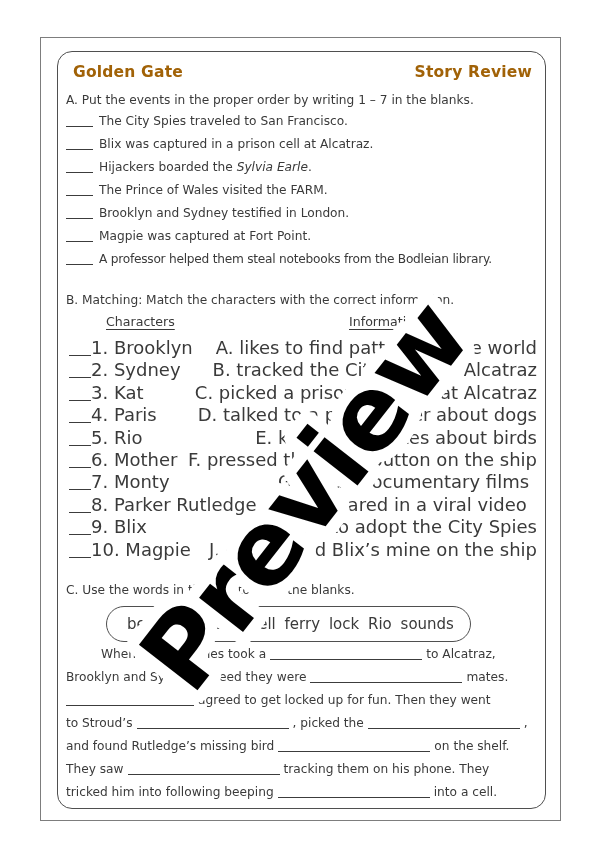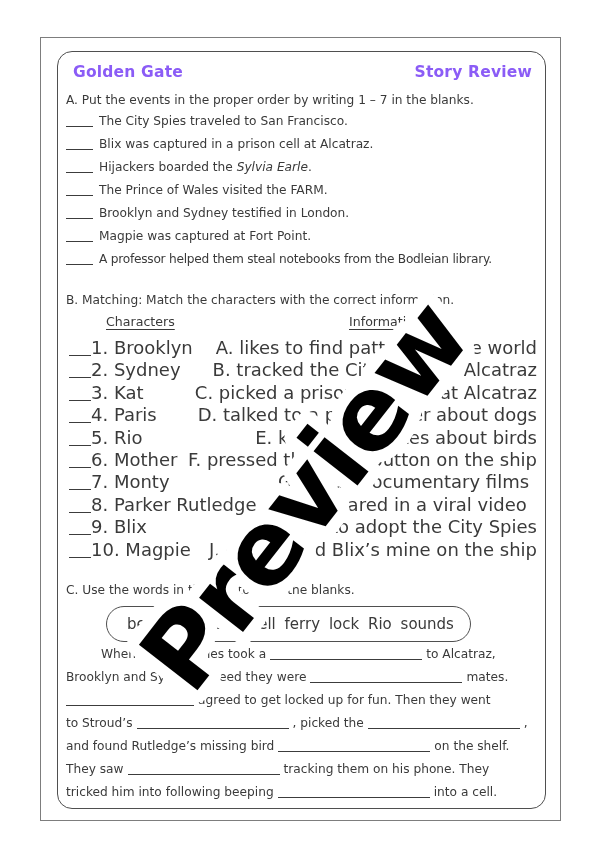--- a/index.html
+++ b/index.html
@@ -1,20 +1,20 @@
 <!DOCTYPE html>
 <html><head>
 <meta charset="utf-8">
 <style>
   html,body{margin:0;padding:0;background:#ffffff;}
   body{width:600px;height:855px;position:relative;font-family:"DejaVu Sans",sans-serif;color:#3a3a3a;}
   .sheet{position:absolute;left:40px;top:37px;width:519px;height:782px;border:1px solid #7d7d7d;background:#ffffff;}
   .inner{position:absolute;left:16px;top:13px;width:489px;height:758px;border:1.5px solid #4f4f4f;border-radius:15px;box-sizing:border-box;padding:8px 8px 0 8px;background:#ffffff;}
   .hdr{display:flex;justify-content:space-between;align-items:baseline;margin:2px 5px 0 7px;height:20px;line-height:20px;}
-  .hdr .t{font-size:15.5px;font-weight:bold;color:#8b5cf6;letter-spacing:.2px;}
+  .hdr .t{font-size:15.5px;font-weight:bold;color:#a16207;letter-spacing:.2px;}
   .instr{font-size:12.2px;line-height:20px;margin-top:8px;white-space:nowrap;}
   .instr.b{margin-top:19px;}
   .instr.c{margin-top:19px;}
   
   .bl{display:inline-block;border-bottom:1px solid #3c3c3c;height:12px;position:relative;top:2px;}
   .bl-s{width:27px;margin-right:6px;}
   .bl-m{width:22px;}
   .bl-l{width:152px;margin:0 4px;}
   .bl-lead{width:128px;margin:0 4px 0 0;}
   

